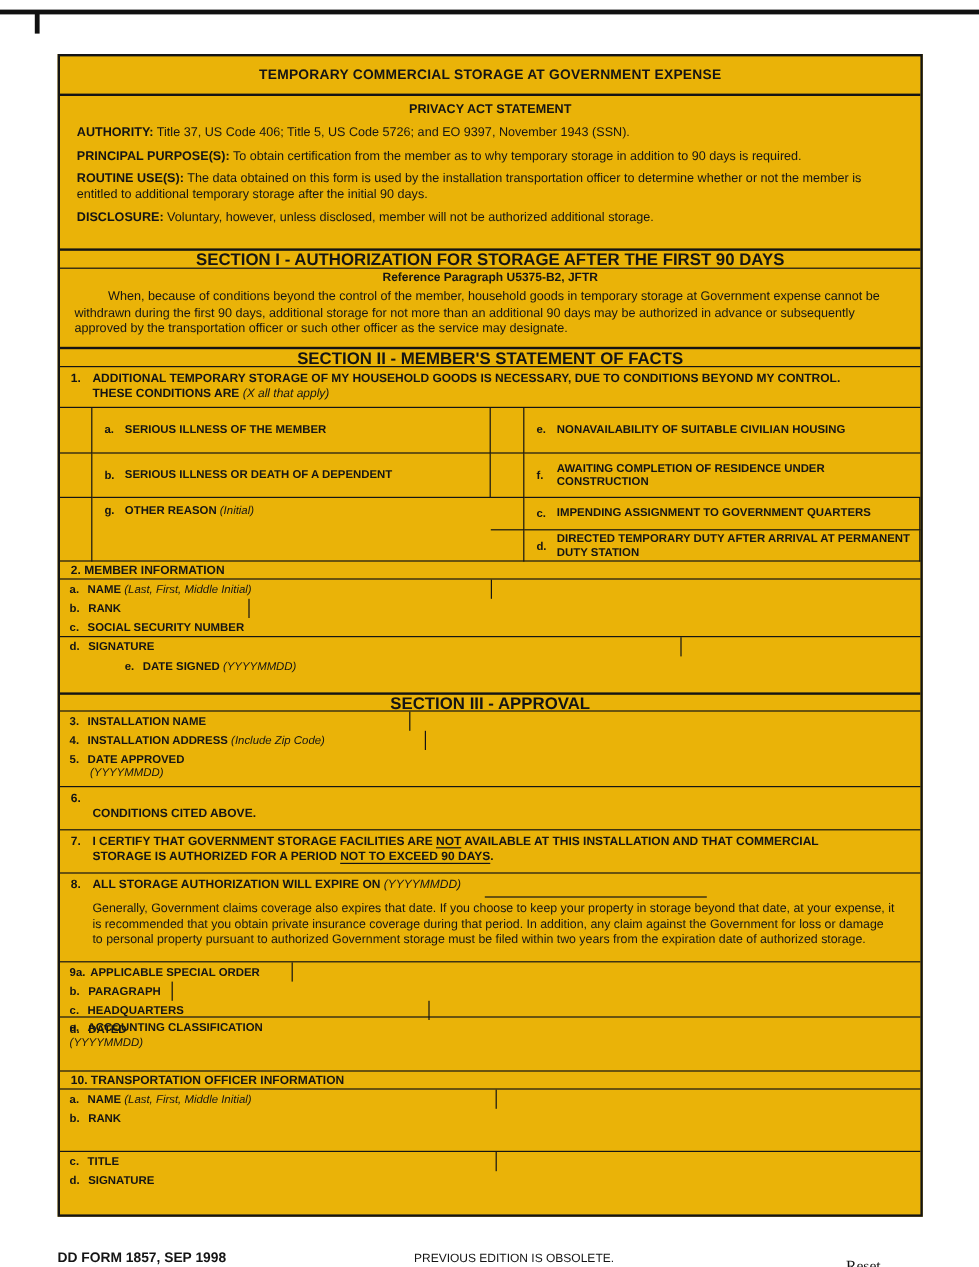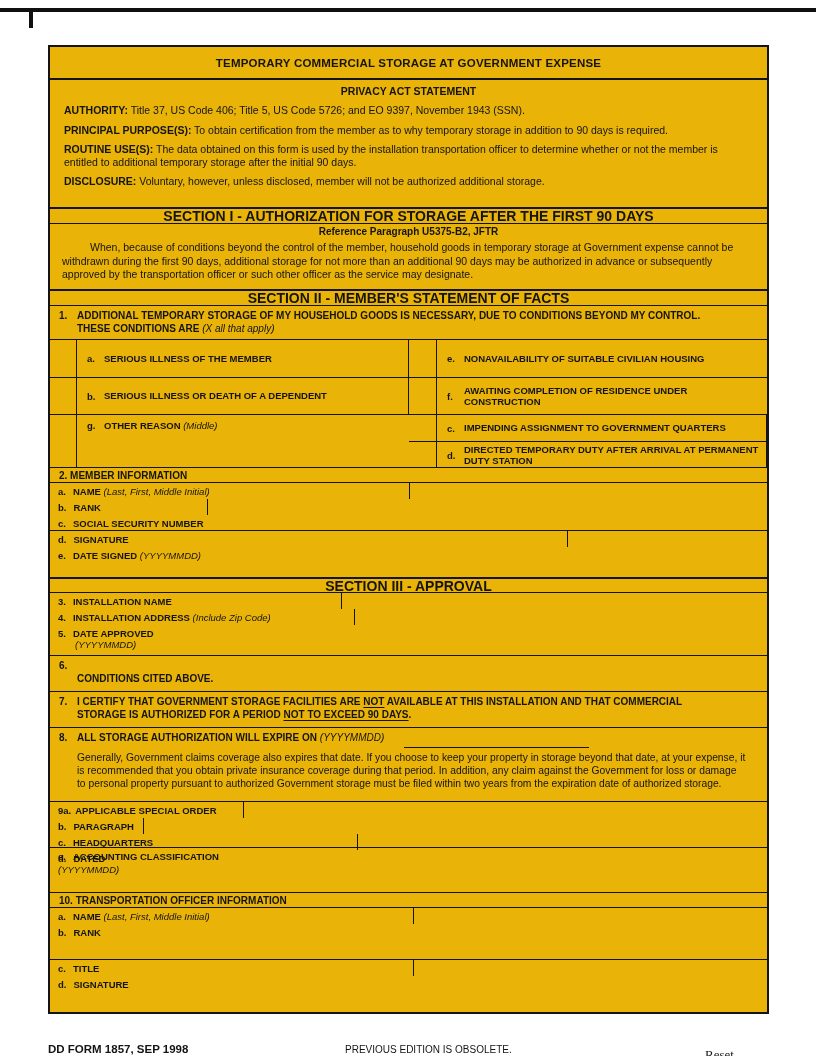--- a/index.html
+++ b/index.html
@@ -148,21 +148,21 @@
       <div class="cell br bb"></div>
       <div class="cell br bb lbl-cell">
         <span class="letter">c.</span>
         <span class="txt">IMPENDING ASSIGNMENT TO GOVERNMENT QUARTERS</span>
       </div>
       <div class="cell br g-cbx"></div>
       <div class="cell lbl-cell g-cell">
         <span class="letter">g.</span>
         <span class="txt">
           <span>OTHER REASON</span>
-          <span class="note">(Middle)</span>
+          <span class="note">(Initial)</span>
         </span>
       </div>
 
       <div class="cell br"></div>
       <div class="cell br lbl-cell">
         <span class="letter">d.</span>
         <span class="txt">DIRECTED TEMPORARY DUTY AFTER ARRIVAL AT PERMANENT DUTY STATION</span>
       </div>
     </div>
 
@@ -178,21 +178,21 @@
       </div>
       <div class="fcell lastc" style="width:203px;">
         <span class="ltr">c.</span><span>SOCIAL SECURITY NUMBER</span>
       </div>
     </div>
 
     <div class="row thick field-row h48">
       <div class="fcell" style="width:518px;">
         <span class="ltr">d.</span><span>SIGNATURE</span>
       </div>
-      <div class="fcell lastc" style="width:203px;">
+      <div class="fcell lastc" style="width:203px;text-align:right;">
         <span class="ltr">e.</span><span>DATE SIGNED</span>
         <span class="nt">(YYYYMMDD)</span>
       </div>
     </div>
 
     <div class="row sec-head h14">SECTION III - APPROVAL</div>
 
     <div class="row field-row h63">
       <div class="fcell" style="width:292px;">
         <span class="ltr">3.</span><span>INSTALLATION NAME</span>

